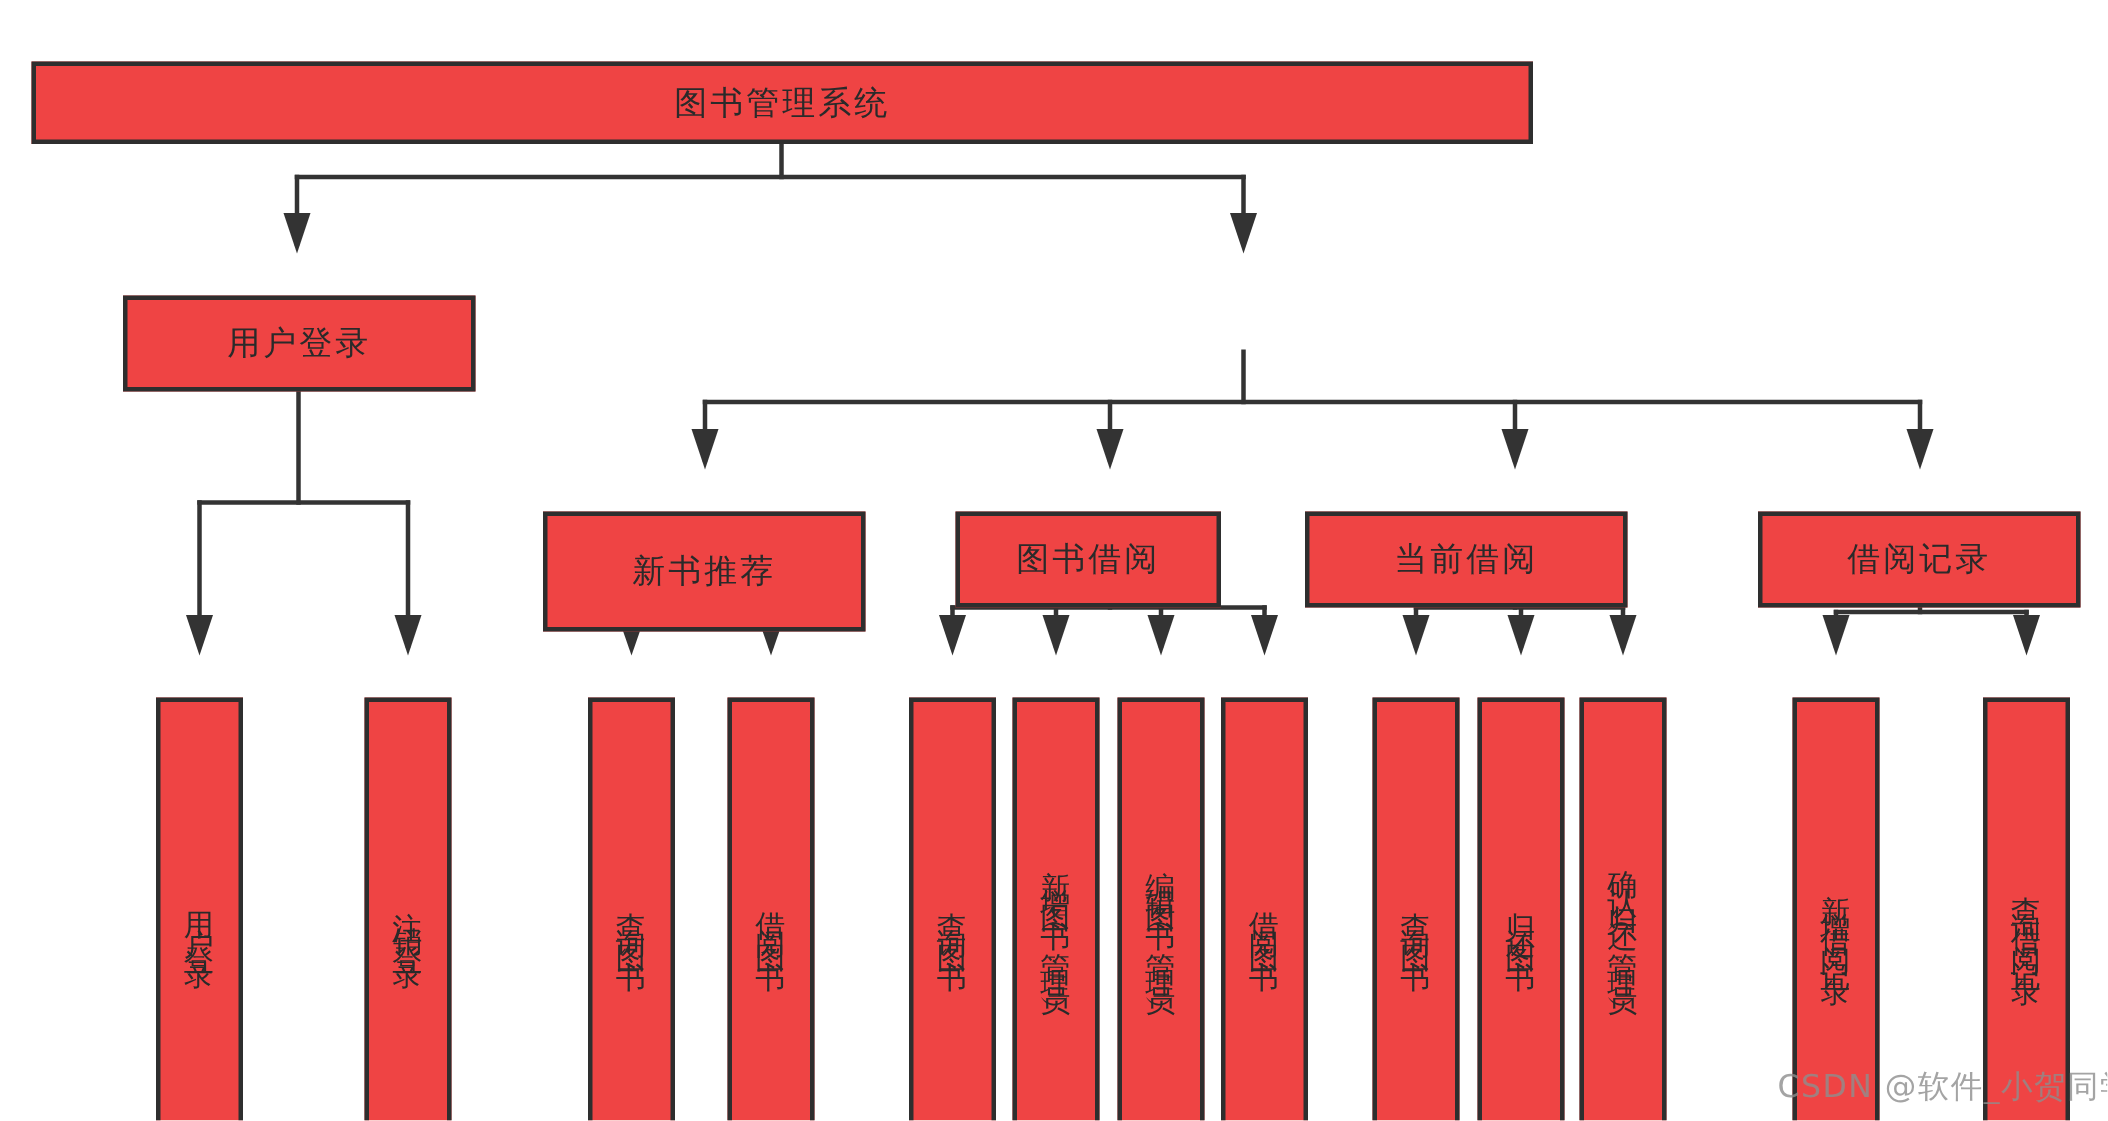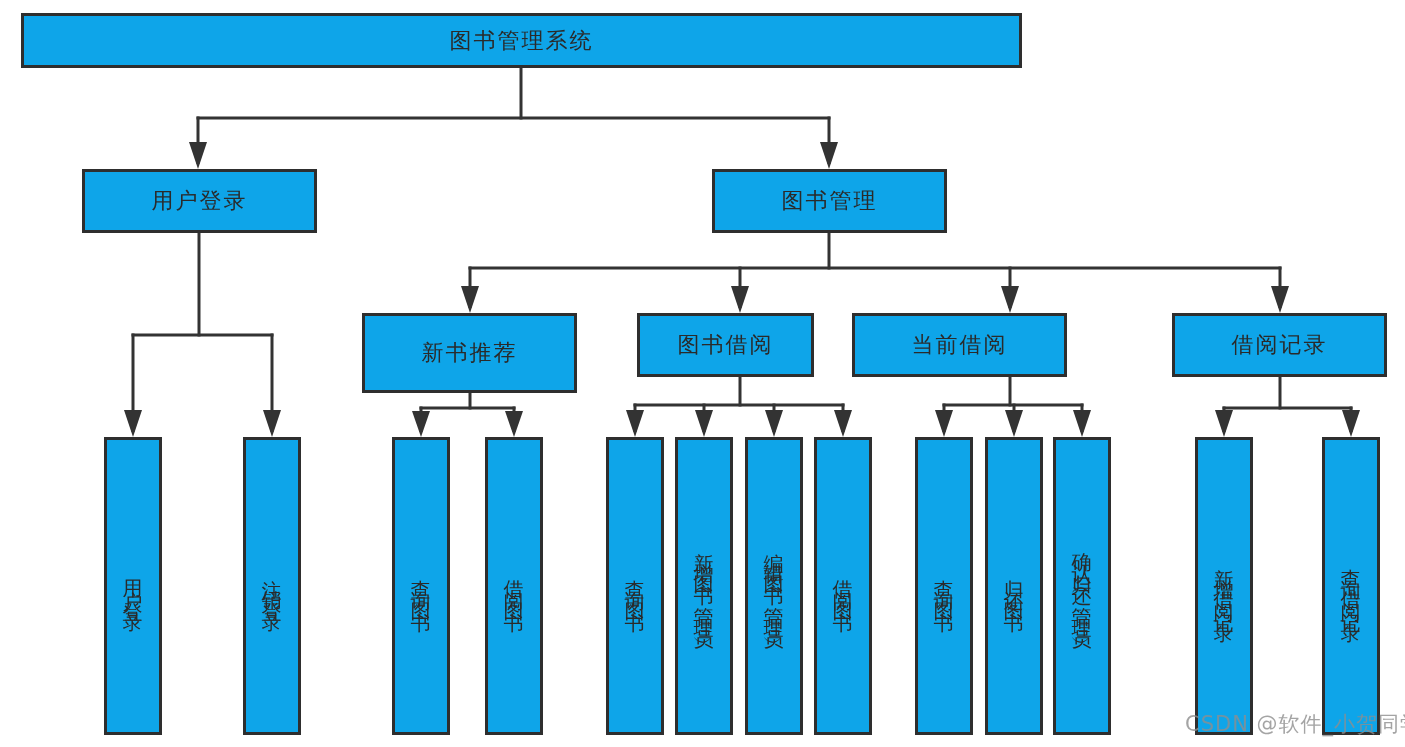--- a/index.html
+++ b/index.html
@@ -6,39 +6,40 @@
   .stage {
     position:relative;
     width:1405px; height:747px;
     background:#ffffff;
     font-family:"DejaVu Sans","Liberation Sans",sans-serif;
     overflow:hidden;
   }
   .wires { position:absolute; left:0; top:0; width:1405px; height:747px; }
   .node {
     position:absolute; box-sizing:border-box;
-    background:#0ea5e9; border:3px solid #2e2e2e;
+    background:#ef4444; border:3px solid #2e2e2e;
     display:flex; align-items:center; justify-content:center;
     font-size:22px; color:#2a2a2a; letter-spacing:2px;
     white-space:nowrap;
+    margin-top:28px;
   }
   .vnode {
     font-size:20px; letter-spacing:11px;
     writing-mode:vertical-rl; text-orientation:mixed;
     line-height:1.1; white-space:normal;
   }
   
   #n-root   { left:21px;  top:13px;  width:1001px; height:55px; }
   
   #n-user-login { left:82px;  top:169px; width:235px; height:64px; }
   #n-book-mgmt  { left:712px; top:169px; width:235px; height:64px; }
   
   #n-new-rec { left:362px;  top:313px; width:215px; height:80px; }
   #n-borrow  { left:637px;  top:313px; width:177px; height:64px; }
-  #n-current { left:852px;  top:313px; width:215px; height:64px; }
+  #n-current { left:870px;  top:313px; width:215px; height:64px; }
   #n-record  { left:1172px; top:313px; width:215px; height:64px;text-align:right; }
   
   #l-u1 { left:104px;  top:437px; width:58px; height:298px; }
   #l-u2 { left:243px;  top:437px; width:58px; height:298px; }
   #l-n1 { left:392px;  top:437px; width:58px; height:298px; }
   #l-n2 { left:485px;  top:437px; width:58px; height:298px; }
   #l-b1 { left:606px;  top:437px; width:58px; height:298px; }
   #l-b2 { left:675px;  top:437px; width:58px; height:298px; }
   #l-b3 { left:745px;  top:437px; width:58px; height:298px; }
   #l-b4 { left:814px;  top:437px; width:58px; height:298px; }
@@ -136,23 +137,20 @@
     </g>
   </svg>
 
   <div class="node" id="n-root">
     <span>图书管理系统</span>
   </div>
 
   <div class="node" id="n-user-login">
     <span>用户登录</span>
   </div>
-  <div class="node" id="n-book-mgmt">
-    <span>图书管理</span>
-  </div>
 
   <div class="node" id="n-new-rec">
     <span>新书推荐</span>
   </div>
   <div class="node" id="n-borrow">
     <span>图书借阅</span>
   </div>
   <div class="node" id="n-current">
     <span>当前借阅</span>
   </div>

